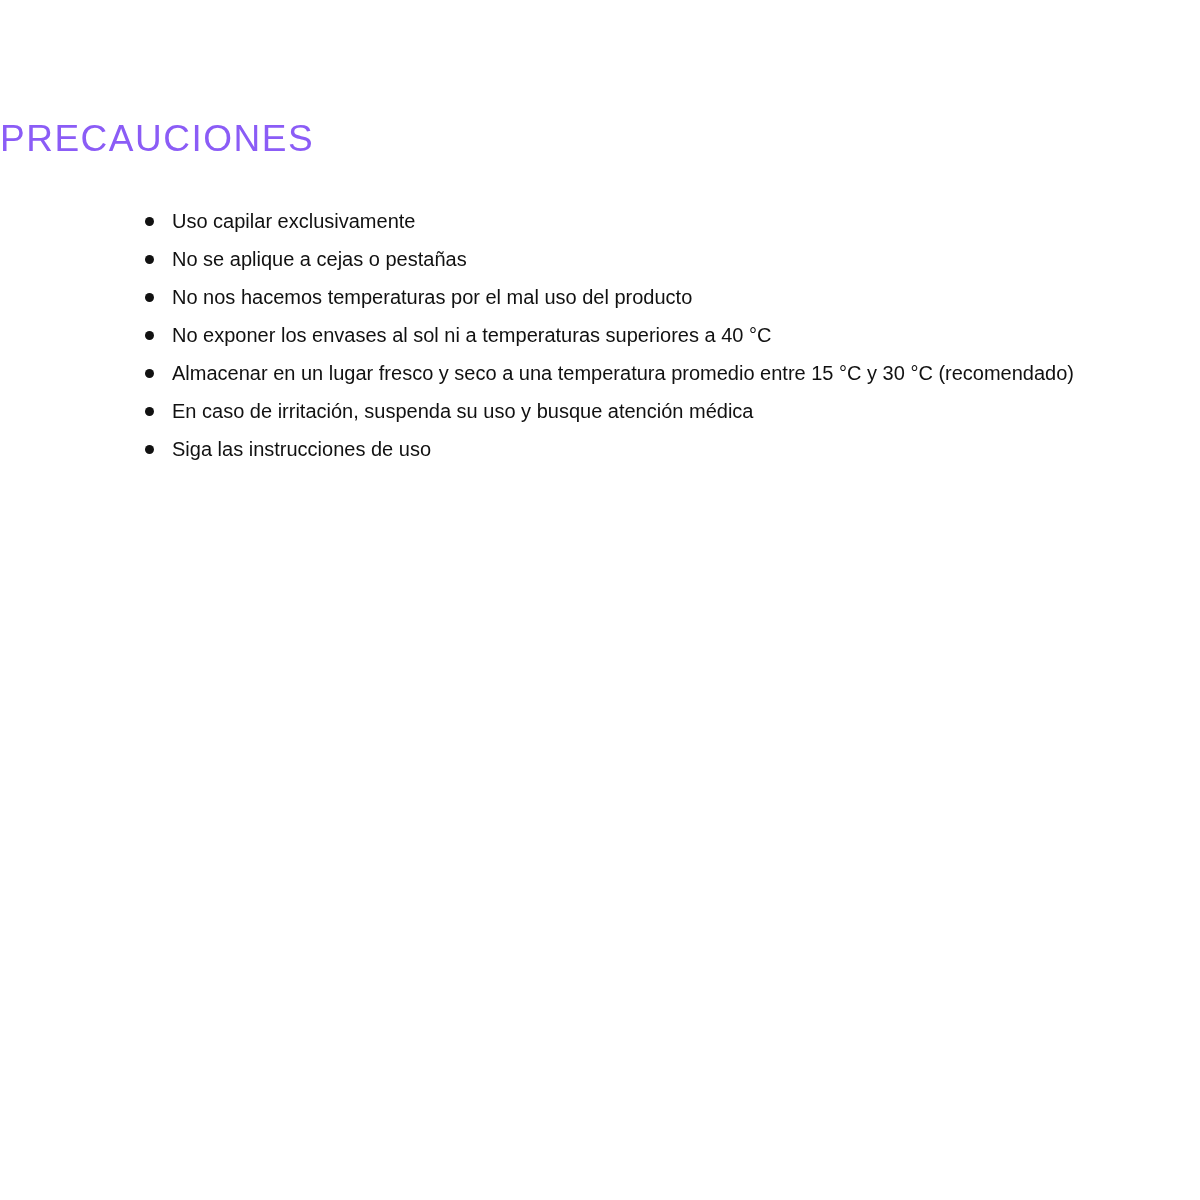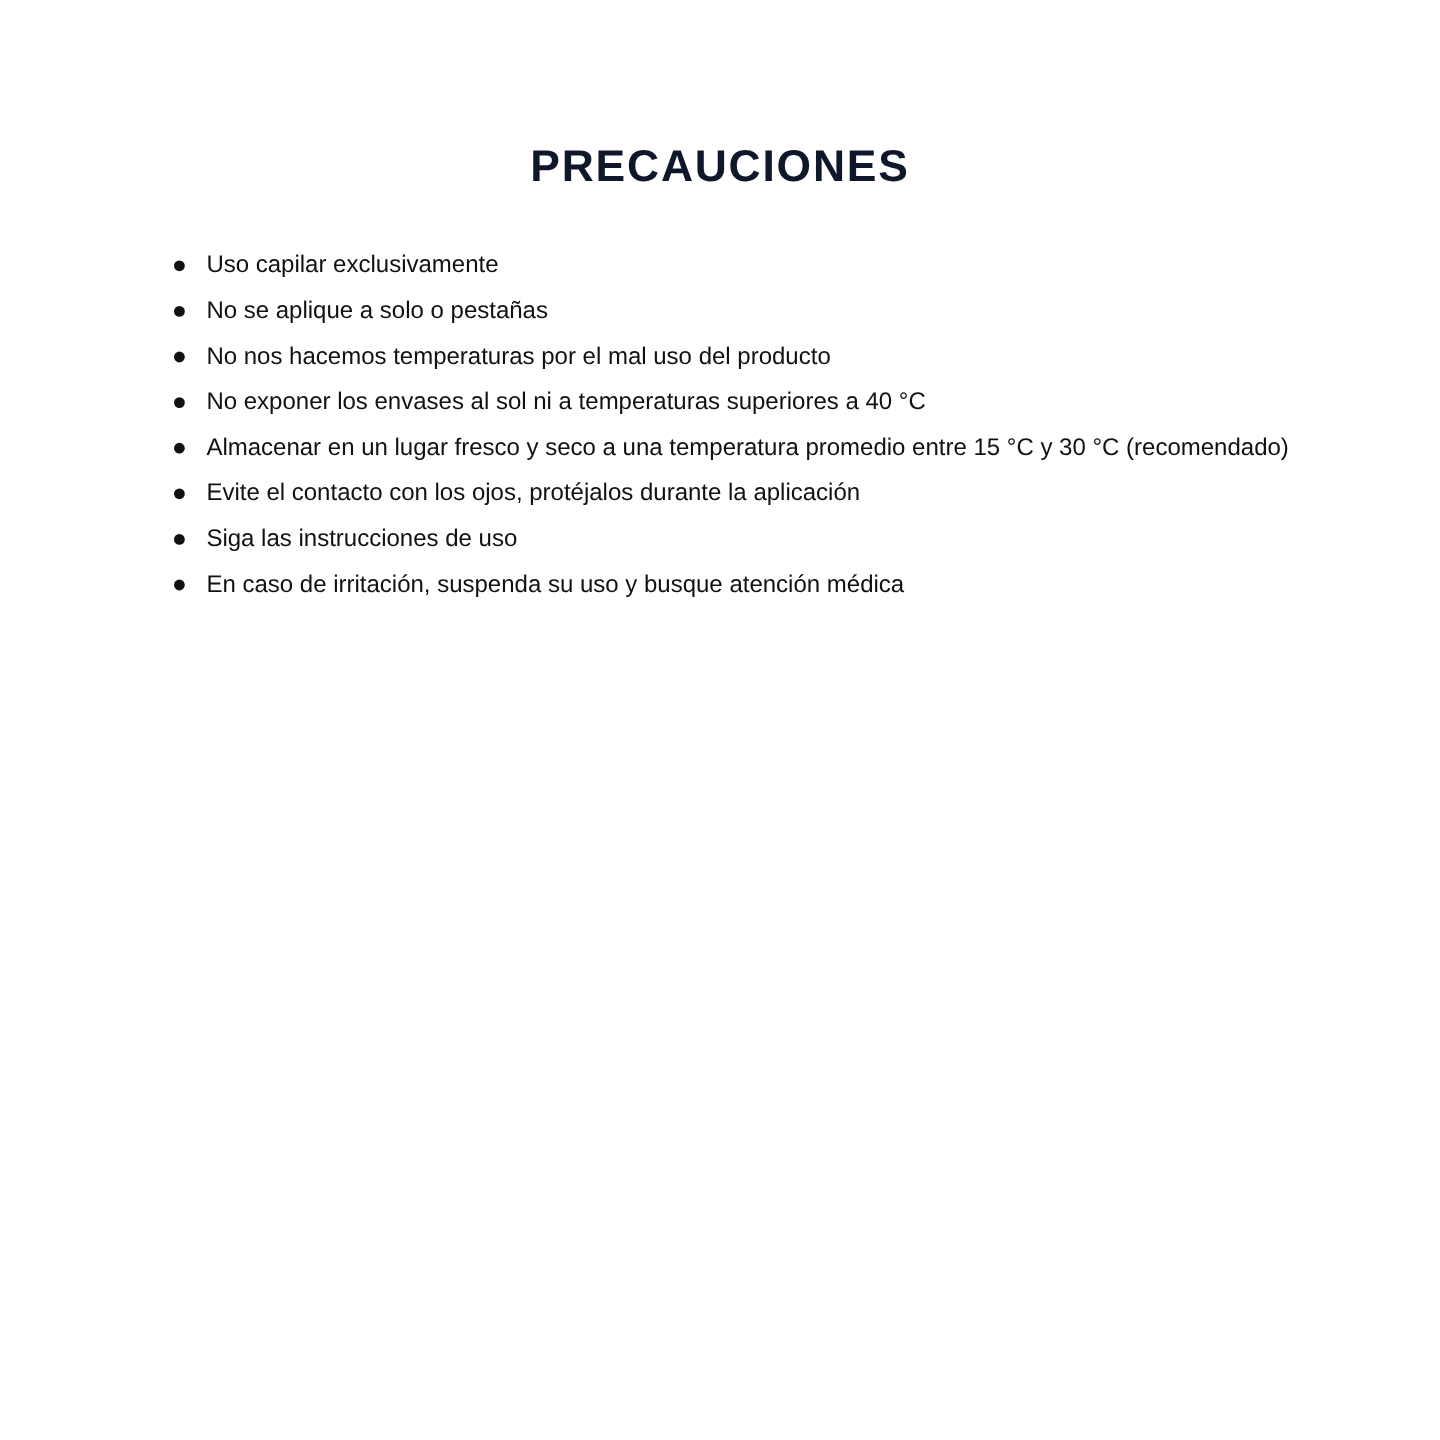--- a/index.html
+++ b/index.html
@@ -15,26 +15,26 @@
     box-sizing: border-box;
     overflow: hidden;
   }
   .page {
     width: 1200px;
     height: 1200px;
     box-sizing: border-box;
     padding-top: 118px;
   }
   .doc-title {
-    text-align: center;
+    text-align: left;
     font-size: 37px;
-    font-weight: 700;
+    font-weight: 400;
     letter-spacing: 1.5px;
     margin: 0 0 42px 0;
-    color: #0f172a;
+    color: #8b5cf6;
   }
   ul.precautions-list {
     margin: 0;
     padding: 0 118px 0 172px;
     list-style: none;
   }
   ul.precautions-list li {
     position: relative;
     font-size: 20px;
     line-height: 38px;
@@ -56,21 +56,20 @@
   
 </style>
 </head>
 <body>
 
 <div class="page">
   <h1 class="doc-title">PRECAUCIONES</h1>
 
   <ul class="precautions-list">
       <li>Uso capilar exclusivamente</li>
-      <li>No se aplique a solo o pestañas</li>
+      <li>No se aplique a cejas o pestañas</li>
       <li>No nos hacemos temperaturas por el mal uso del producto</li>
       <li>No exponer los envases al sol ni a temperaturas superiores a 40 °C</li>
       <li>Almacenar en un lugar fresco y seco a una temperatura promedio entre 15 °C y 30 °C (recomendado)</li>
-      <li>Evite el contacto con los ojos, protéjalos durante la aplicación</li>
+      <li>En caso de irritación, suspenda su uso y busque atención médica</li>
       <li>Siga las instrucciones de uso</li>
-      <li>En caso de irritación, suspenda su uso y busque atención médica</li>
     </ul>
 </div>
 
 </body></html>

